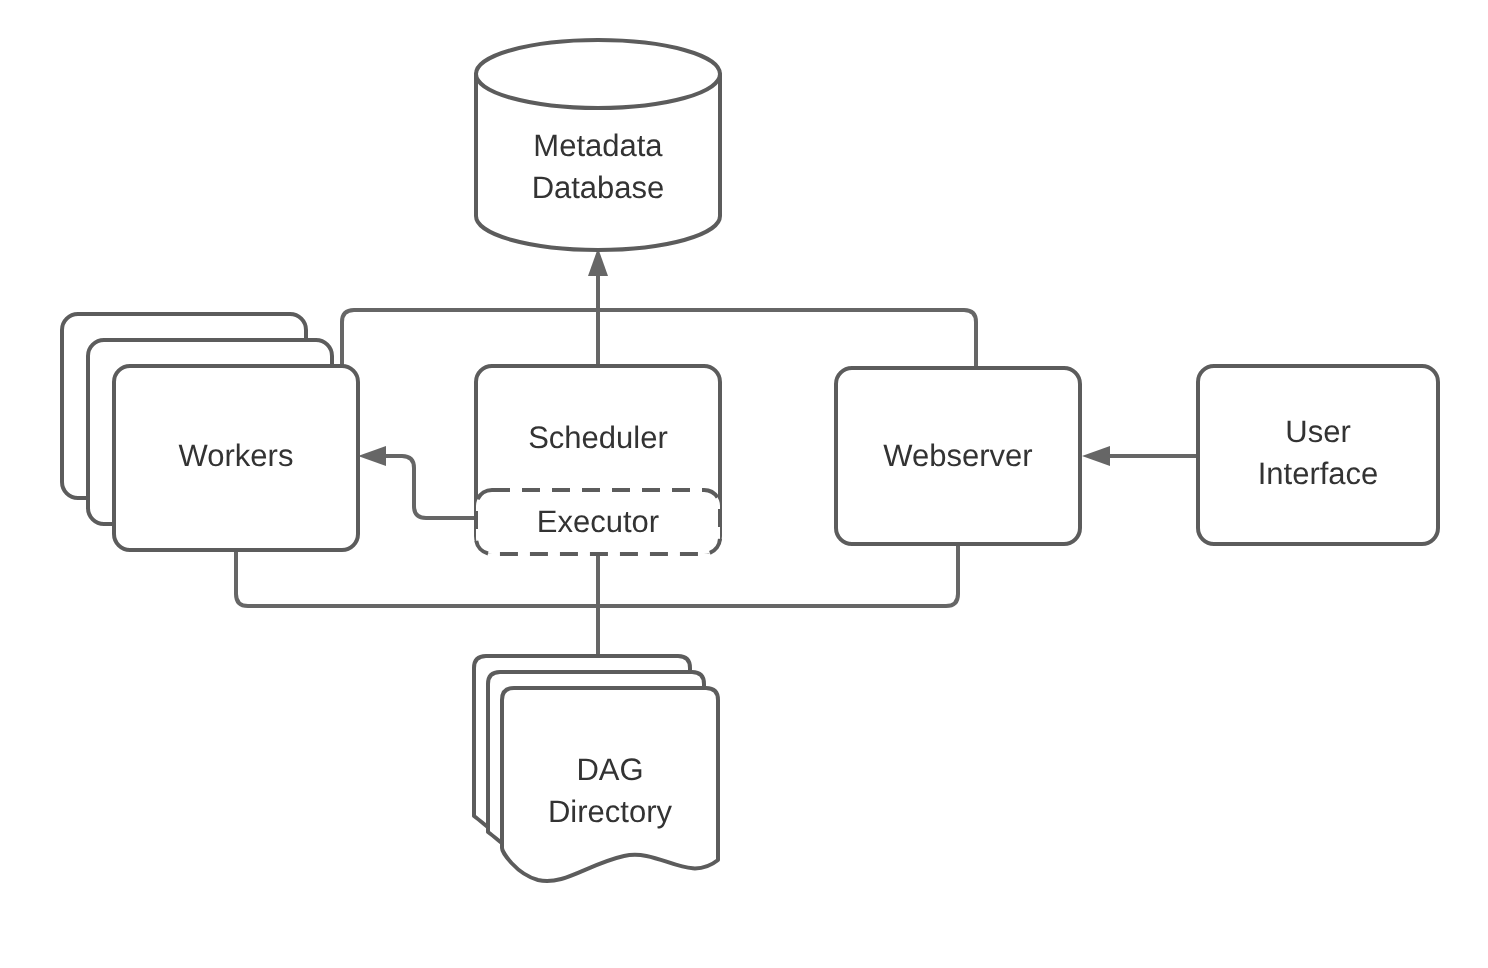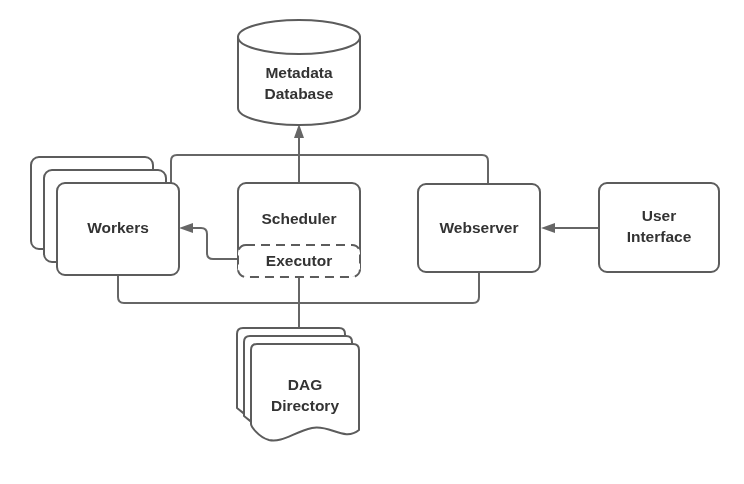--- a/index.html
+++ b/index.html
@@ -12,21 +12,20 @@
     width: 744px;
     height: 484px;
     overflow: hidden;
     font-family: "Liberation Sans", sans-serif;
   }
   #diagram-canvas {
     position: relative;
     width: 712px;
     height: 484px;
     background: #ffffff;
-    font-weight: bold;
   }
   svg#diagram-svg {
     display: block;
     width: 744px;
     height: 484px;
   }
   .node-shape {
     fill: #ffffff;
     stroke: #5c5c5c;
     stroke-width: 2;

